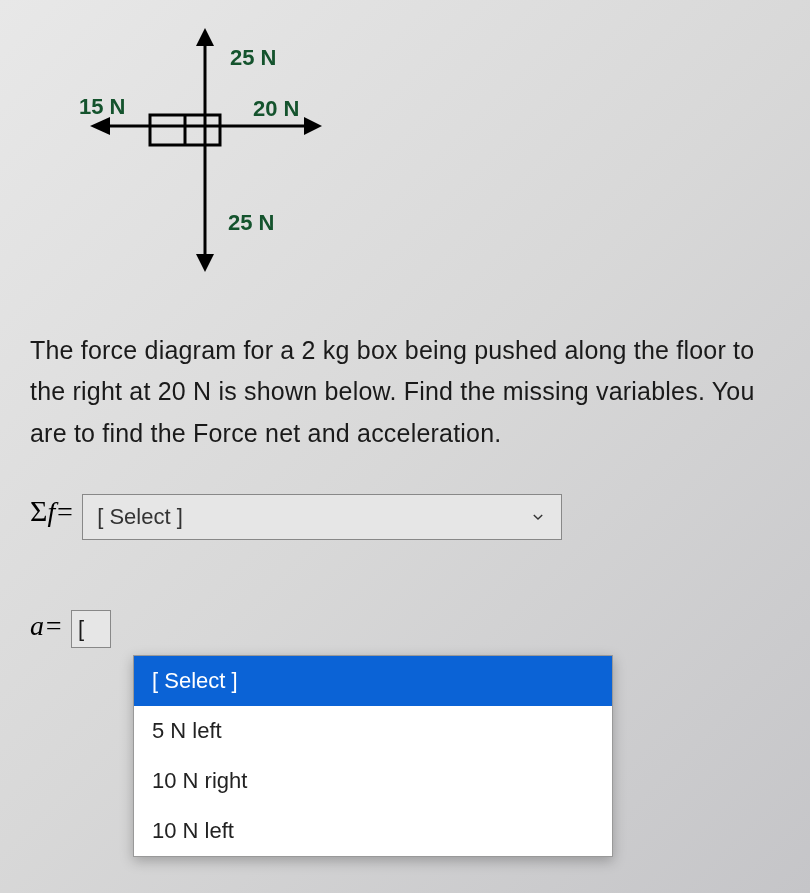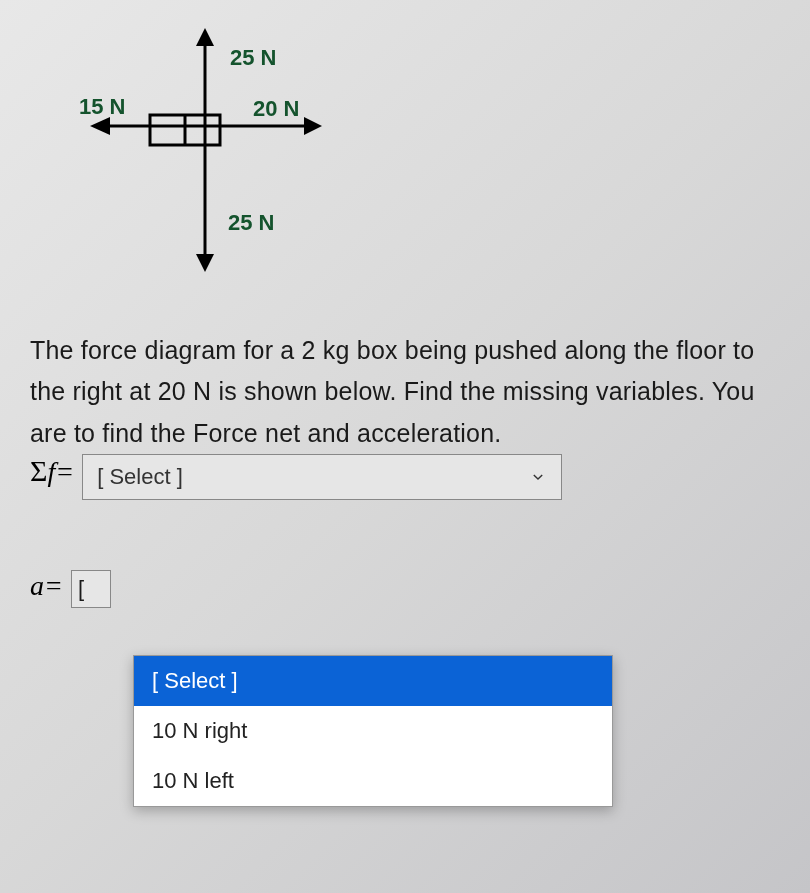--- a/index.html
+++ b/index.html
@@ -35,20 +35,21 @@
       white-space: nowrap;
     }
     .lbl-top { top: 25px; left: 170px; }
     .lbl-left { top: 74px; left: 10px; margin-left: 9px; }
     .lbl-right { top: 76px; left: 193px; }
     .lbl-bottom { top: 190px; left: 168px; }
     .question-text {
       font-size: 25px;
       line-height: 1.65;
       color: #1a1a1a;
+      margin-bottom: 40px;
       letter-spacing: 0.2px;
     }
     .answer-row {
       display: flex;
       margin-bottom: 20px;
     }
     .math-label {
       font-size: 28px;
       font-style: italic;
       font-family: 'Times New Roman', serif;
@@ -151,15 +152,16 @@
 
 <div class="a-row-wrapper">
   <div class="answer-row">
     <span class="math-label">a=</span>
     <span class="a-input">[ </span>
   </div>
 </div>
 
 <div class="dropdown">
   <div class="dropdown-item highlighted">[ Select ]</div>
+  <div class="dropdown-item">5 N left</div>
   <div class="dropdown-item">10 N right</div>
   <div class="dropdown-item">10 N left</div>
 </div>
 
 </body></html>

